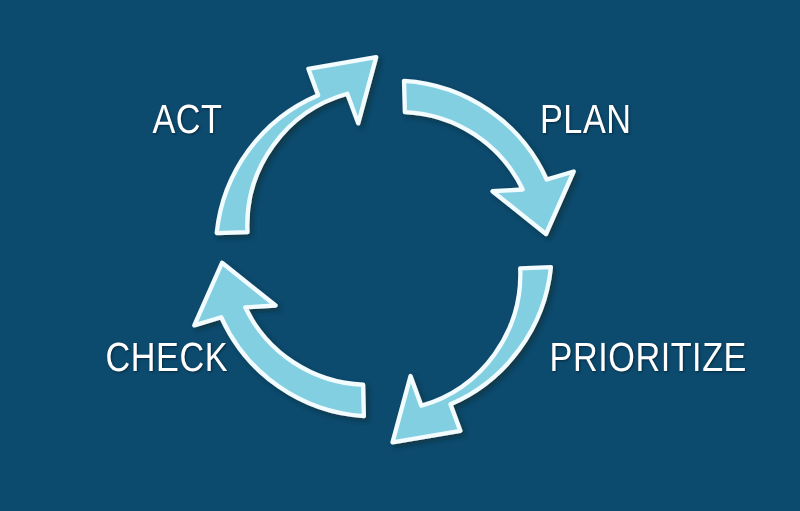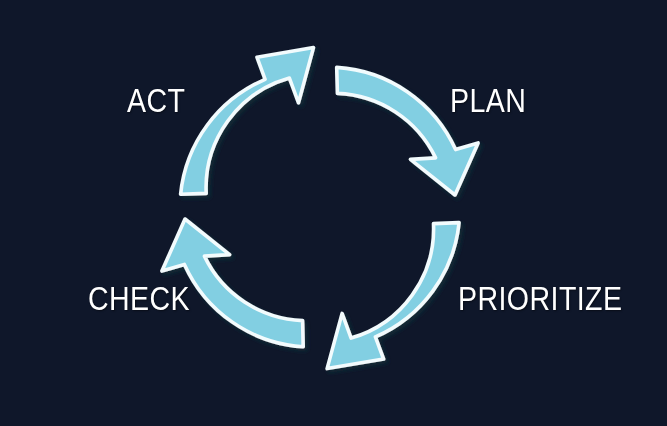--- a/index.html
+++ b/index.html
@@ -38,21 +38,21 @@
     user-select: none;
   }
   .lbl-act        { left: 127px; top: 83px;  transform-origin: left top; }
   .lbl-plan       { left: 450px; top: 83px;  transform-origin: left top; }
   .lbl-prioritize { left: 458px; top: 281px; transform-origin: left top; }
   .lbl-check      { left: 88px;  top: 281px; transform-origin: left top; }
 </style>
 </head>
 <body>
 
-<div id="stage" style="width: 667px; height: 426px; background: #0f172a;">
+<div id="stage" style="width: 667px; height: 426px; background: #0c4a6e;">
 
   <svg id="cycle-svg" viewBox="0 0 667 426" xmlns="http://www.w3.org/2000/svg">
 
     <defs>
       <filter id="arrowShadow" x="-40%" y="-40%" width="180%" height="180%">
         <feDropShadow dx="2.5" dy="2.5" stdDeviation="2.2" flood-color="#16323b" flood-opacity="0.75"></feDropShadow>
       </filter>
     </defs>
 
     <g filter="url(#arrowShadow)">

